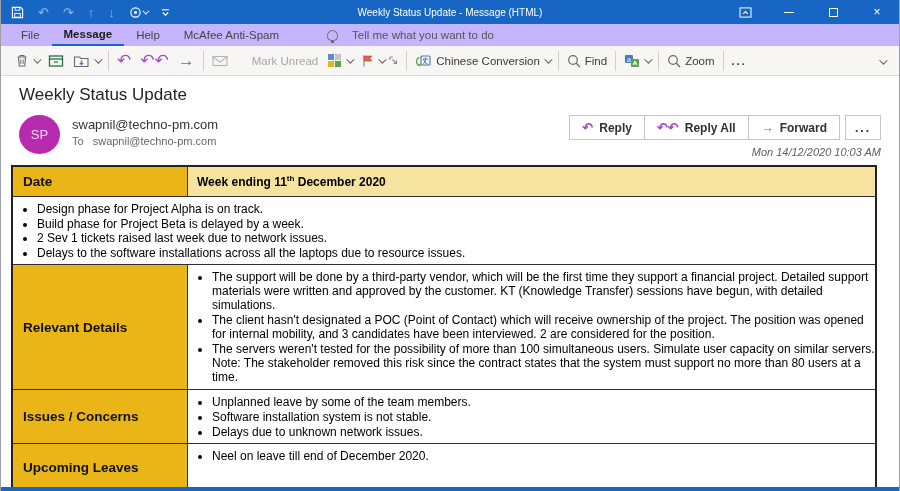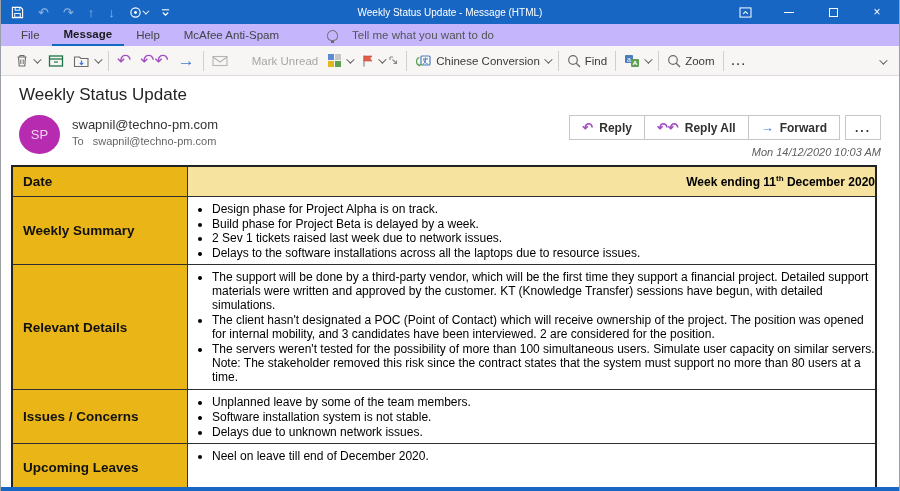--- a/index.html
+++ b/index.html
@@ -70,21 +70,21 @@
   .trow { display:flex; border-top:1px solid #2f2f2f; }
   .trow:first-child { border-top:none; }
   .hdr { width:175px; background:#E9B517; border-right:1.5px solid #2f2f2f;
     display:flex; align-items:center; padding-left:10px; font-size:13.5px; font-weight:bold; color:#111; }
   .cell { flex:1; background:#fff; font-size:12px; color:#000; display:flex; flex-direction:column; justify-content:flex-start; }
   .cell.shade { background:#F6E3A0; justify-content:center; }
   .date-line { font-weight:bold; font-size:12px; padding:5px 0 5px 9px; }
   .date-line sup { font-size:8px; }
   .cell ul { margin:5px 0 4px 0; padding-left:24px; }
   .cell li { line-height:14.6px; }
-  .trow:nth-of-type(1) { min-height:29px;text-align:right; }
+  .trow:nth-of-type(1) { min-height:29px; }
   .trow:nth-of-type(2) { min-height:64px; }
   .trow:nth-of-type(3) { min-height:117px; }
   .trow:nth-of-type(3) .cell li { line-height:14px; margin-bottom:1px; }
   .trow:nth-of-type(4) { min-height:46px; }
   .trow:nth-of-type(5) { min-height:47px; }
 </style>
 </head>
 <body>
 
 <div class="window">
@@ -294,23 +294,20 @@
   <div class="tbl" id="status-table">
       <div class="trow">
       <div class="hdr">
           <span>Date</span>
         </div>
       <div class="cell shade">
           <div class="date-line">Week ending 11<sup>th</sup> December 2020</div>
         </div>
     </div>
       <div class="trow">
-      <div class="hdr">
-          <span>Weekly Summary</span>
-        </div>
       <div class="cell">
           <ul>
             <li>Design phase for Project Alpha is on track.</li>
             <li>Build phase for Project Beta is delayed by a week.</li>
             <li>2 Sev 1 tickets raised last week due to network issues.</li>
             <li>Delays to the software installations across all the laptops due to resource issues.</li>
           </ul>
         </div>
     </div>
       <div class="trow">

